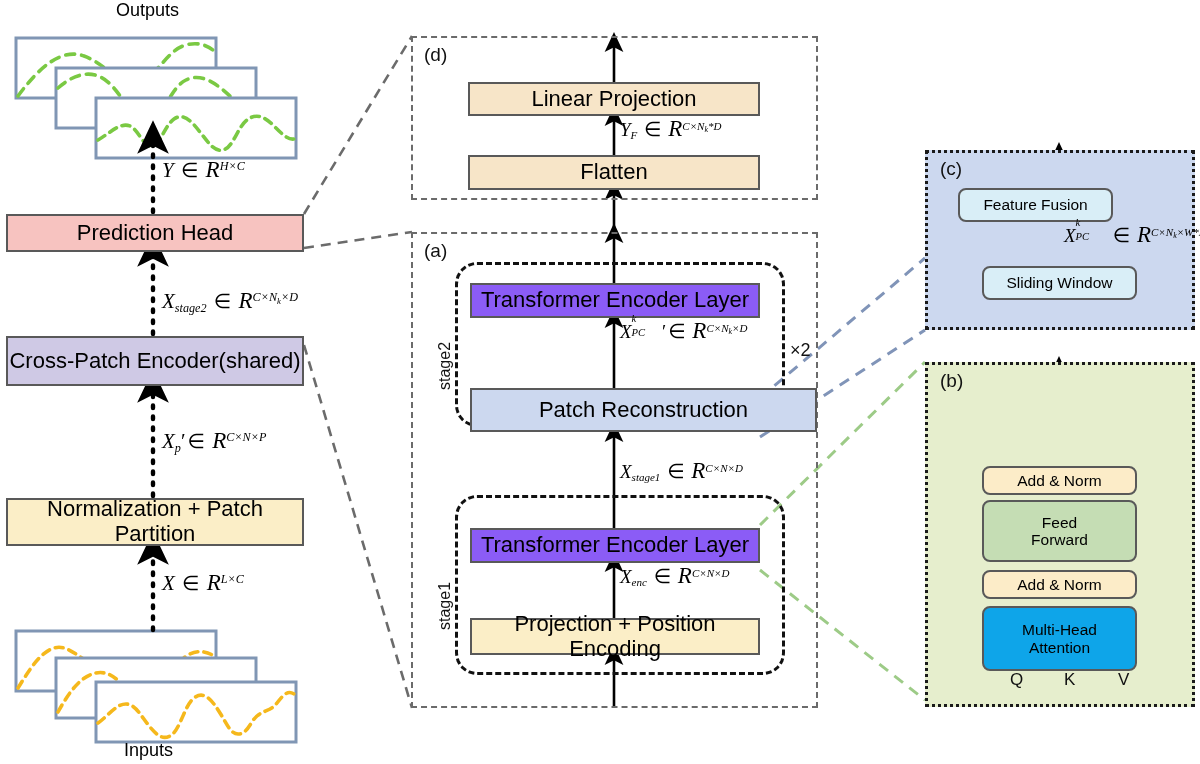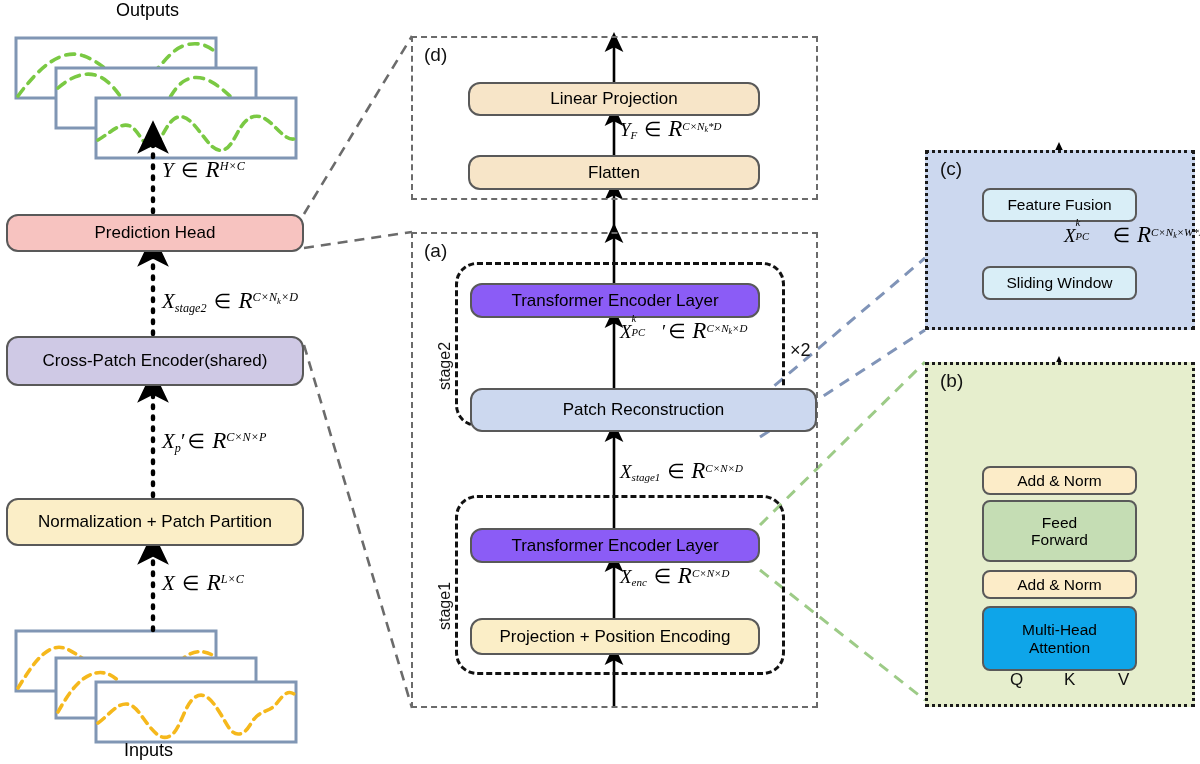--- a/index.html
+++ b/index.html
@@ -4,23 +4,23 @@
 <style>
   html,body{margin:0;padding:0;background:#fff;}
   body{width:1200px;height:764px;position:relative;
        font-family:"Liberation Sans",sans-serif;color:#000;overflow:hidden;}
   .canvas{position:absolute;inset:0;}
   svg.layer{position:absolute;left:0;top:0;width:1200px;height:764px;overflow:visible;}
   svg.layer.behind{z-index:1;}
 
   
   .box{position:absolute;z-index:4;box-sizing:border-box;
-       border:2.2px solid #595959;border-radius:12px;
+       border:2.2px solid #595959;border-radius:0;
        display:flex;align-items:center;justify-content:center;
-       text-align:center;line-height:1.12;font-size:17px;}
+       text-align:center;line-height:1.12;font-size:22px;}
   .box.sm{font-size:15.5px;border-radius:8px;}
 
   .c-pink   {background:#f7c3c0;}
   .c-purple {background:#cfc9e5;}
   .c-cream  {background:#fbeec7;}
   .c-tan    {background:#f7e5c8;}
   .c-green  {background:#8b5cf6;}
   .c-blue   {background:#ccd8ef;}
   .c-ltblue {background:#d9eef7;}
   .c-peach  {background:#0ea5e9;}
@@ -235,21 +235,21 @@
   <div class="math" style="left:620px;top:563px;font-size:19px;">
     X<sub>enc</sub> <span class="el">∈</span> <span class="R">R</span><sup>C×N×D</sup>
   </div>
   <div class="box c-cream" style="left:470px;top:618px;width:290px;height:37px;align-items:center;">
     <span>Projection + Position Encoding</span>
   </div>
 
   <div class="panel panel-c" style="left:925px;top:150px;width:270px;height:180px;"></div>
   <div class="ptag" style="left:940px;top:158px;">(c)</div>
 
-  <div class="box c-ltblue sm" style="left:982px;top:188px;width:155px;height:34px;">
+  <div class="box c-ltblue sm" style="left:958px;top:188px;width:155px;height:34px;">
     <span>Feature Fusion</span>
   </div>
   <div class="math" style="left:1064px;top:222px;font-size:19px;">
     X<span class="stk" style="width:1.6em;"><span class="s-sup">k</span><span class="s-sub">PC</span><span class="core">PC</span></span>
     <span class="el">∈</span> <span class="R">R</span><sup>C×N<span style="font-size:.72em;vertical-align:-.3em;">k</span>×W*D</sup>
   </div>
   <div class="box c-ltblue sm" style="left:982px;top:266px;width:155px;height:34px;">
     <span>Sliding Window</span>
   </div>
 

